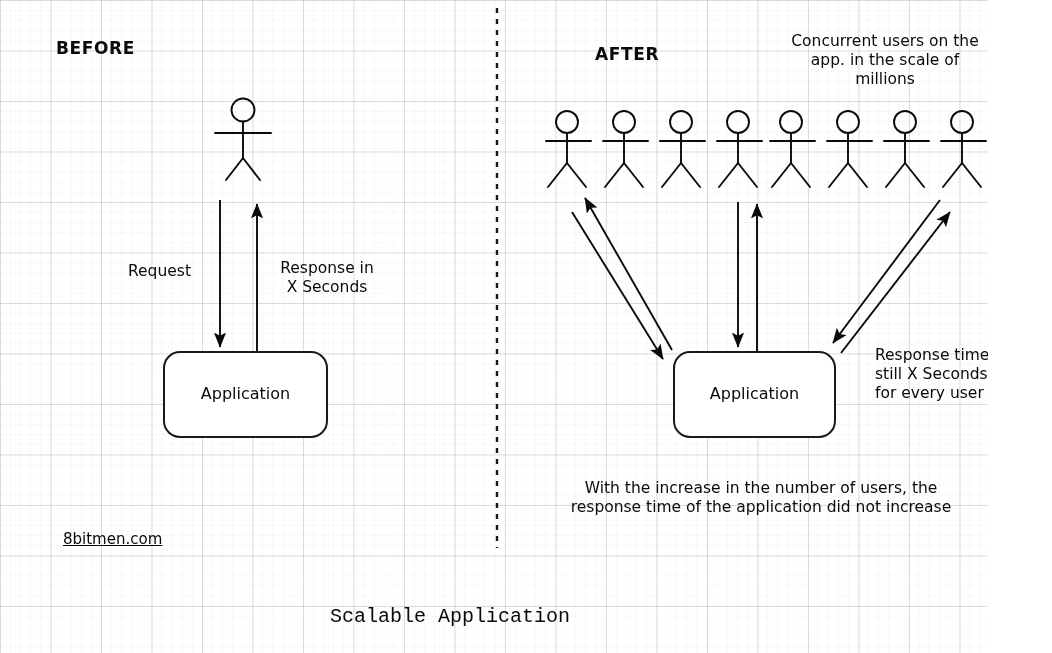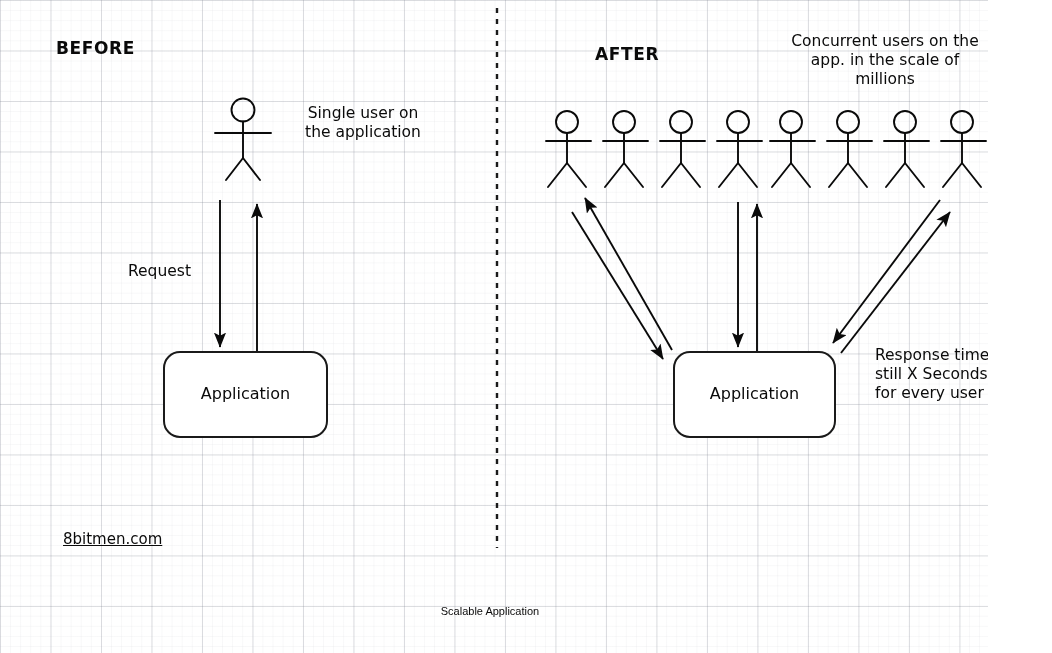--- a/index.html
+++ b/index.html
@@ -52,23 +52,22 @@
     font-weight: 400;
   }
   .note-c { text-align: center; }
   .note-l { text-align: left; }
   .boxlabel {
     font-family: "DejaVu Sans", sans-serif;
     font-size: 16px;
     text-align: center;
   }
   .caption {
-    font-family: Liberation Sans, sans-serif;
-    font-size: 11px;
-    text-align: center;
+    font-family: Liberation Mono, monospace;
+    font-size: 20px;
   }
   .watermark {
     font-family: "DejaVu Sans", sans-serif;
     font-size: 15px;
   }
 </style>
 </head>
 <body>
 
 <div id="canvas">
@@ -184,38 +183,40 @@
       <line x1="940" y1="200" x2="833" y2="343" stroke="#0a0a0a" stroke-width="1.9" marker-end="url(#arrowhead)"></line>
     </g>
 
     <g>
       <rect x="674" y="352" width="161" height="85" rx="16" ry="16" fill="#ffffff" stroke="#1a1a1a" stroke-width="2"></rect>
     </g>
   </svg>
 
   <div class="lbl heading" style="left:56px; top:38px;">BEFORE</div>
 
-  <div class="lbl note note-c" style="left:283px; top:104px; width:160px;">Single user on
-the application</div>
 
   <div class="lbl note note-l" style="left:128px; top:262px; width:90px;">Request</div>
 
+  <div class="lbl note note-c" style="left:267px; top:259px; width:120px;">Response in
+X Seconds</div>
 
   <div class="lbl boxlabel" style="left:164px; top:384px; width:163px;">Application</div>
 
   <div class="lbl watermark" style="left:63px; top:530px;text-decoration:underline;">8bitmen.com</div>
 
   <div class="lbl heading" style="left:558px; top:44px;margin-left:37px;">AFTER</div>
 
   <div class="lbl note note-c" style="left:764px; top:32px; width:242px;">Concurrent users on the
 app. in the scale of
 millions</div>
 
   <div class="lbl note note-l" style="left:875px; top:346px; width:165px;">Response time
 still X Seconds
 for every user</div>
 
   <div class="lbl boxlabel" style="left:674px; top:384px; width:161px;">Application</div>
 
+  <div class="lbl note note-c" style="left:521px; top:479px; width:480px;">With the increase in the number of users, the
+response time of the application did not increase</div>
 
   <div class="lbl caption" style="left:330px; top:605px; width:320px;">Scalable Application</div>
 
 </div>
 
 </body></html>

